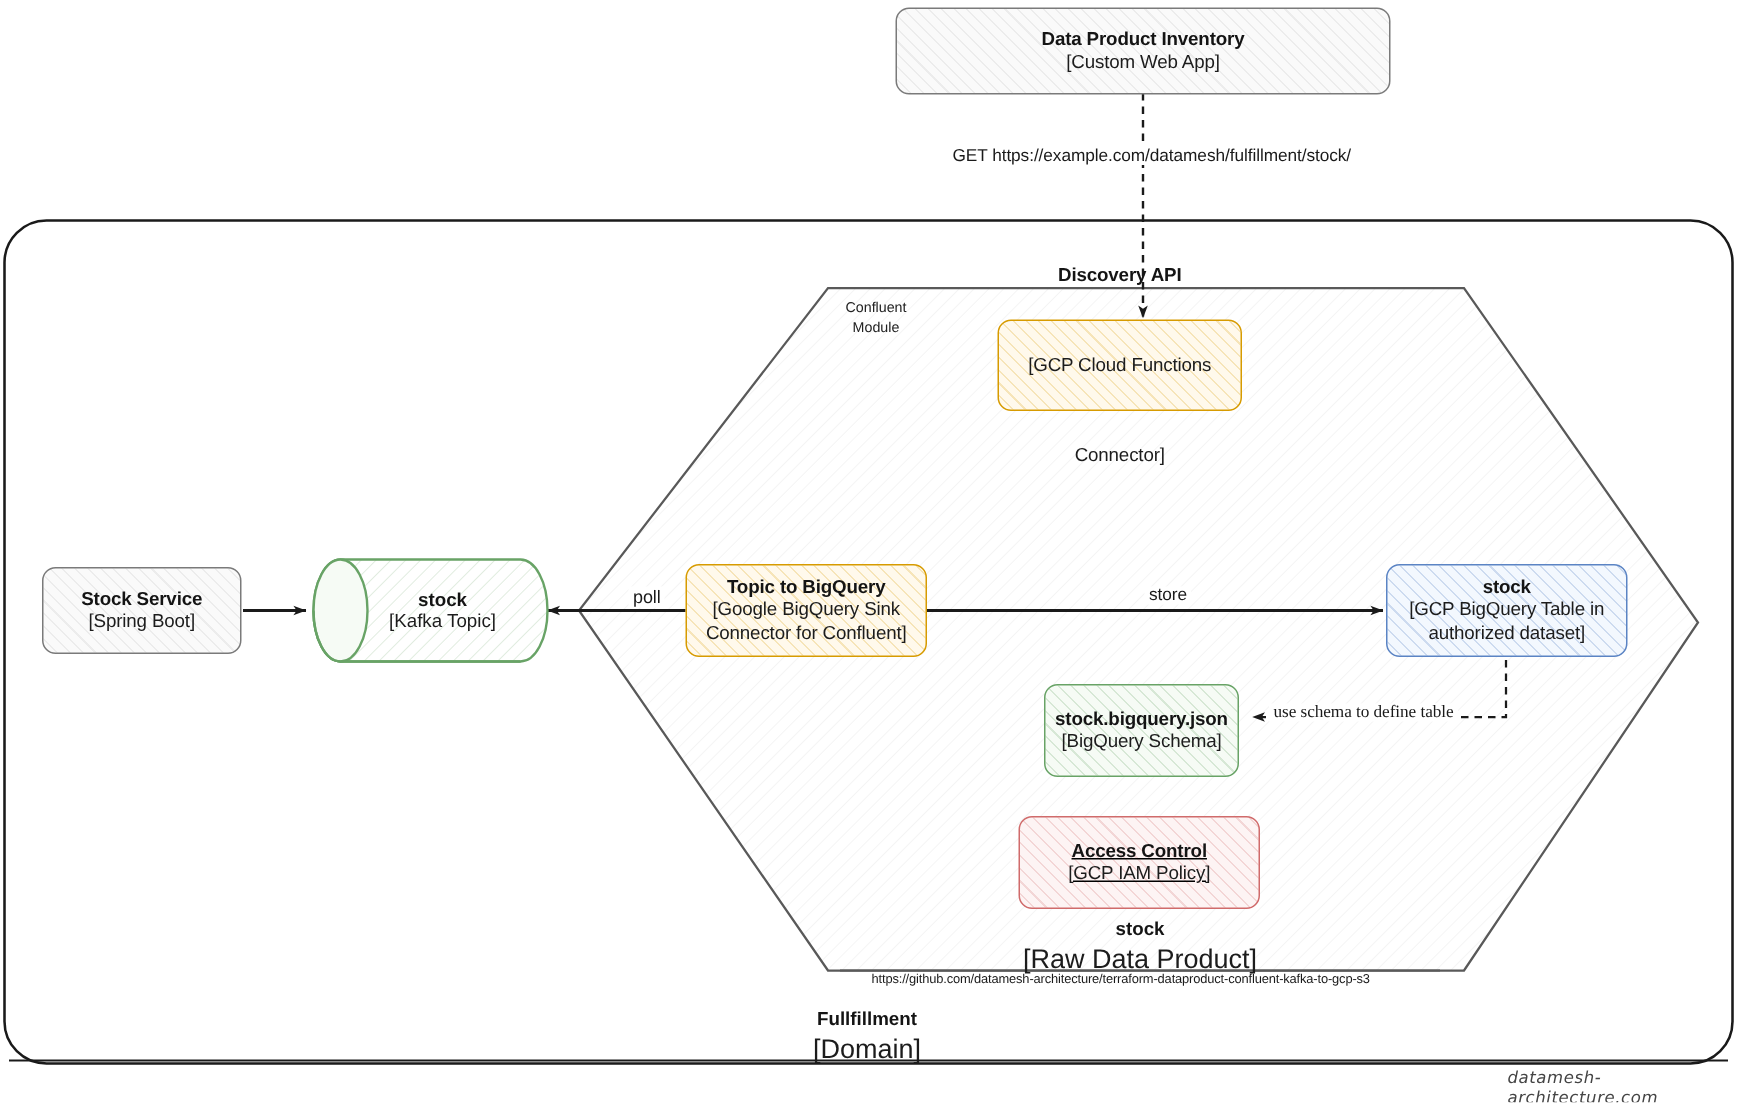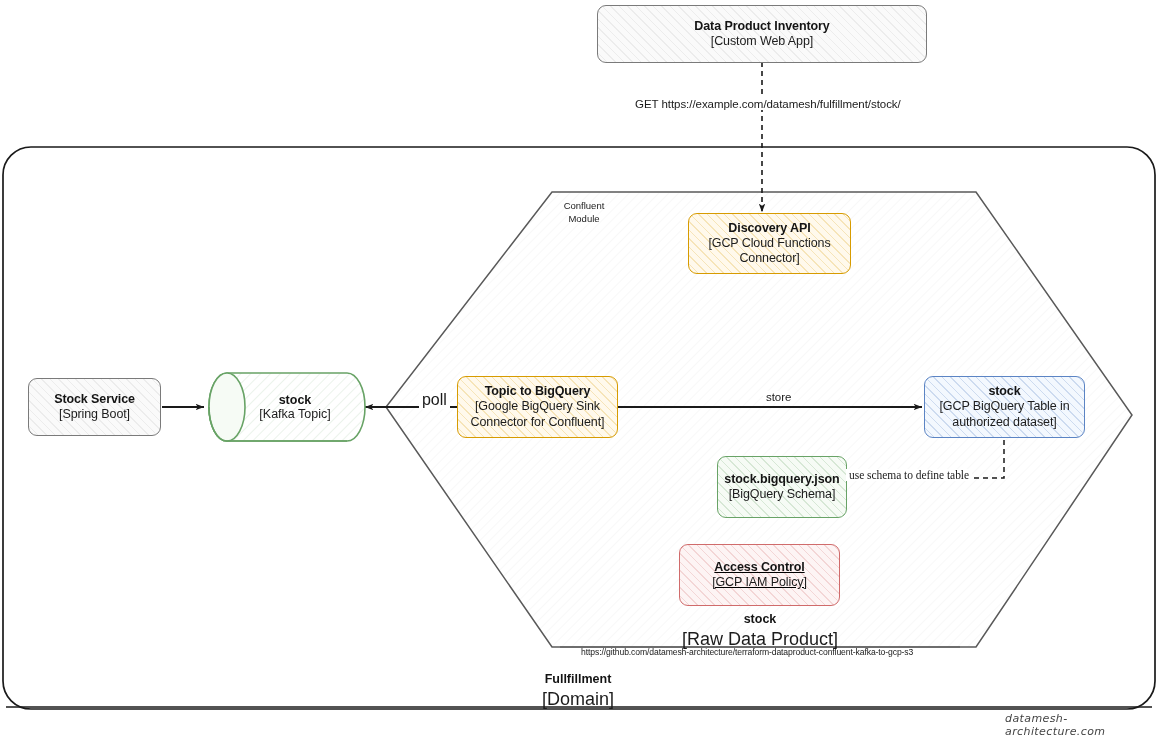--- a/index.html
+++ b/index.html
@@ -72,21 +72,20 @@
     background-color: #f3f8fe;
     background-image: repeating-linear-gradient(
         45deg, rgba(91,132,196,0.25) 0 1px, rgba(0,0,0,0) 1px 6px);
   }
   
   .n-green {
     border-color: #68a366;
     background-color: #f6fbf5;
     background-image: repeating-linear-gradient(
         45deg, rgba(104,163,102,0.22) 0 1px, rgba(0,0,0,0) 1px 6px);
-    margin-left: 21px;
   }
   
   .n-red {
     border-color: #d06b6b;
     background-color: #fdf4f4;
     background-image: repeating-linear-gradient(
         45deg, rgba(208,107,107,0.22) 0 1px, rgba(0,0,0,0) 1px 6px);
     text-decoration: underline;
   }
 
@@ -105,21 +104,21 @@
     justify-content: center;
     text-align: center;
     padding-left: 16px;
   }
   .cyl .t1 { font-weight: bold; font-size: 12.5px; color: #141414; }
   .cyl .t2 { font-size: 12.5px; color: #1c1c1c; }
 
   
   .lbl {
     position: absolute;
-    font-size: 16px;
+    font-size: 12px;
     color: #1a1a1a;
     white-space: nowrap;
     z-index: 6;
     letter-spacing: -0.05px;
   }
   .lbl.edge {
     background: #ffffff;
     padding: 0 3px;
   }
   .lbl.big { font-size: 11.5px; }
@@ -220,21 +219,21 @@
     <div class="t2">[Spring Boot]</div>
   </div>
 
   <div class="cyl" style="left:209px; top:373px; width:156px; height:68px;">
     <div class="cyl-text">
       <div class="t1">stock</div>
       <div class="t2">[Kafka Topic]</div>
     </div>
   </div>
 
-  <div class="node n-amber" style="left:688px; top:213px; width:163px; height:61px;">
+  <div class="node n-amber" style="left:665px; top:213px; width:163px; height:61px;gap:45px;">
     <div class="t1">Discovery API</div>
     <div class="t2">[GCP Cloud Functions</div>
     <div class="t2">Connector]</div>
   </div>
 
   <div class="node n-amber" style="left:457px; top:376px; width:161px; height:62px;">
     <div class="t1">Topic to BigQuery</div>
     <div class="t2">[Google BigQuery Sink</div>
     <div class="t2">Connector for Confluent]</div>
   </div>

